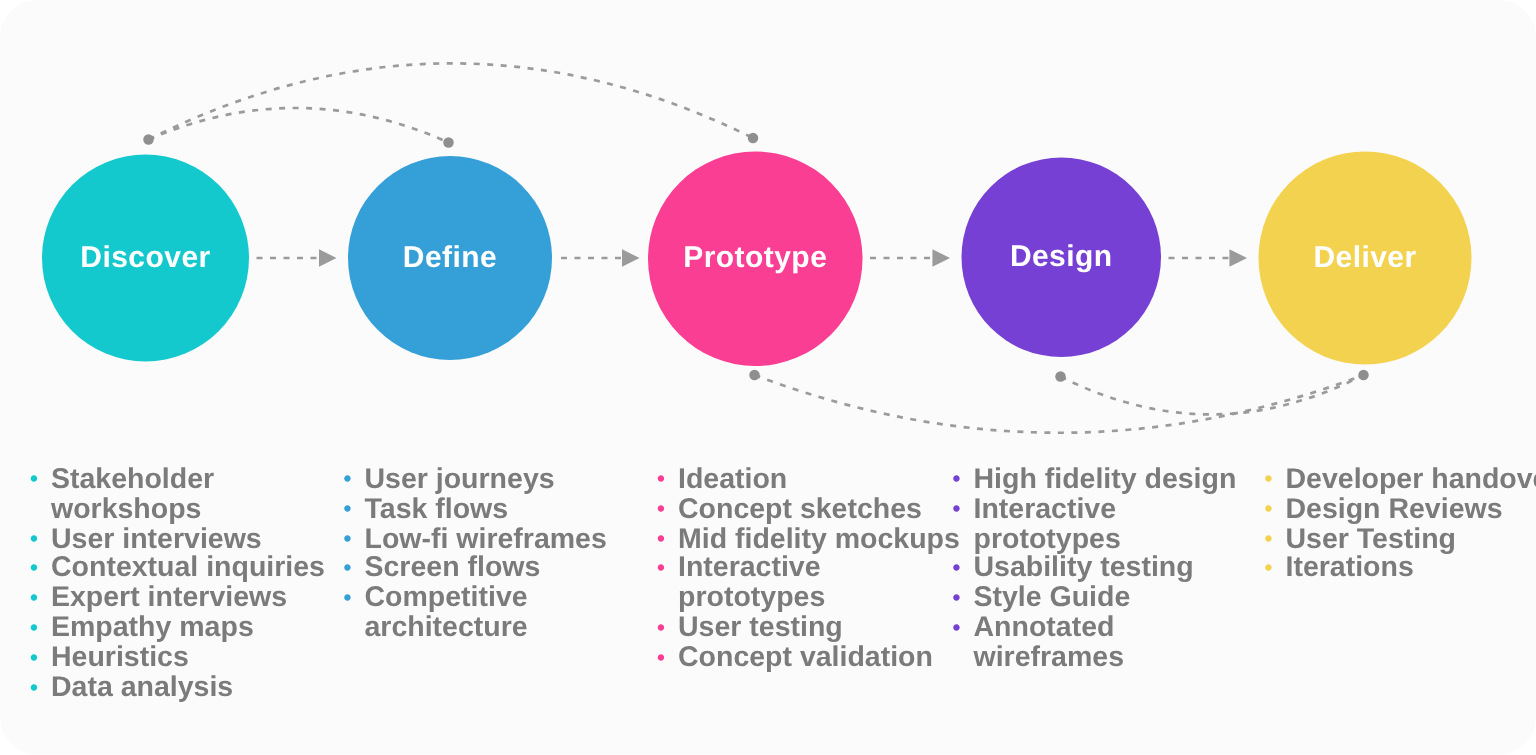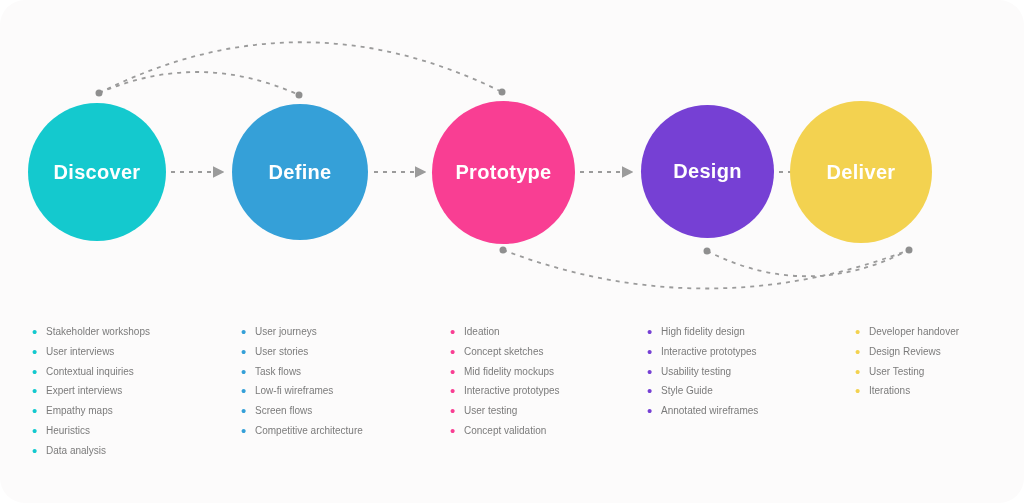--- a/index.html
+++ b/index.html
@@ -15,22 +15,22 @@
   svg.connectors circle.dot{fill:var(--dot,#8f8f8f);}
   .stage{
     position:absolute;border-radius:50%;
     display:flex;align-items:center;justify-content:center;
   }
   .stage .stage-label{
     color:var(--label,#ffffff);font-weight:bold;font-size:20px;letter-spacing:.3px;
   }
   .stage-list{
     position:absolute;top:310px;width:205px;
-    list-style:none;margin:12px;padding:0;
-    font-size:10px;line-height:19.8px;color:var(--text,#7b7b7b);
+    list-style:none;margin:0;padding:0;
+    font-size:19px;line-height:19.8px;color:var(--text,#7b7b7b);font-weight:bold;
   }
   .stage-list li{position:relative;padding-left:14px;}
   .stage-list li::before{
     content:"\2022";position:absolute;left:0;top:0;
     color:var(--accent,#888);font-size:15px;
   }
   .col-1{left:20px;} .col-2{left:229px;} .col-3{left:438px;} .col-4{left:635px;} .col-5{left:843px;}
 </style>
 </head>
 <body>
@@ -72,36 +72,35 @@
   </div>
 
   <div class="stage" style="left: 432px; top: 101px; width: 143px; height: 143px; background: rgb(249, 62, 147);">
     <span class="stage-label">Prototype</span>
   </div>
 
   <div class="stage" style="left: 641px; top: 105px; width: 133px; height: 133px; background: rgb(118, 64, 212);">
     <span class="stage-label">Design</span>
   </div>
 
-  <div class="stage" style="left: 790px; top: 101px; width: 142px; height: 142px; background: rgb(243, 210, 80);">
+  <div class="stage" style="left: 839px; top: 101px; width: 142px; height: 142px; background: rgb(243, 210, 80);">
     <span class="stage-label">Deliver</span>
   </div>
 
   <ul class="stage-list col-1" style="--accent: #14c9ce;">
       <li>Stakeholder workshops</li>
       <li>User interviews</li>
       <li>Contextual inquiries</li>
       <li>Expert interviews</li>
       <li>Empathy maps</li>
       <li>Heuristics</li>
       <li>Data analysis</li>
     </ul>
   <ul class="stage-list col-2" style="--accent: #35a0d8;">
       <li>User journeys</li>
-      <li>User stories</li>
       <li>Task flows</li>
       <li>Low-fi wireframes</li>
       <li>Screen flows</li>
       <li>Competitive architecture</li>
     </ul>
   <ul class="stage-list col-3" style="--accent: #f93e93;">
       <li>Ideation</li>
       <li>Concept sketches</li>
       <li>Mid fidelity mockups</li>
       <li>Interactive prototypes</li>

